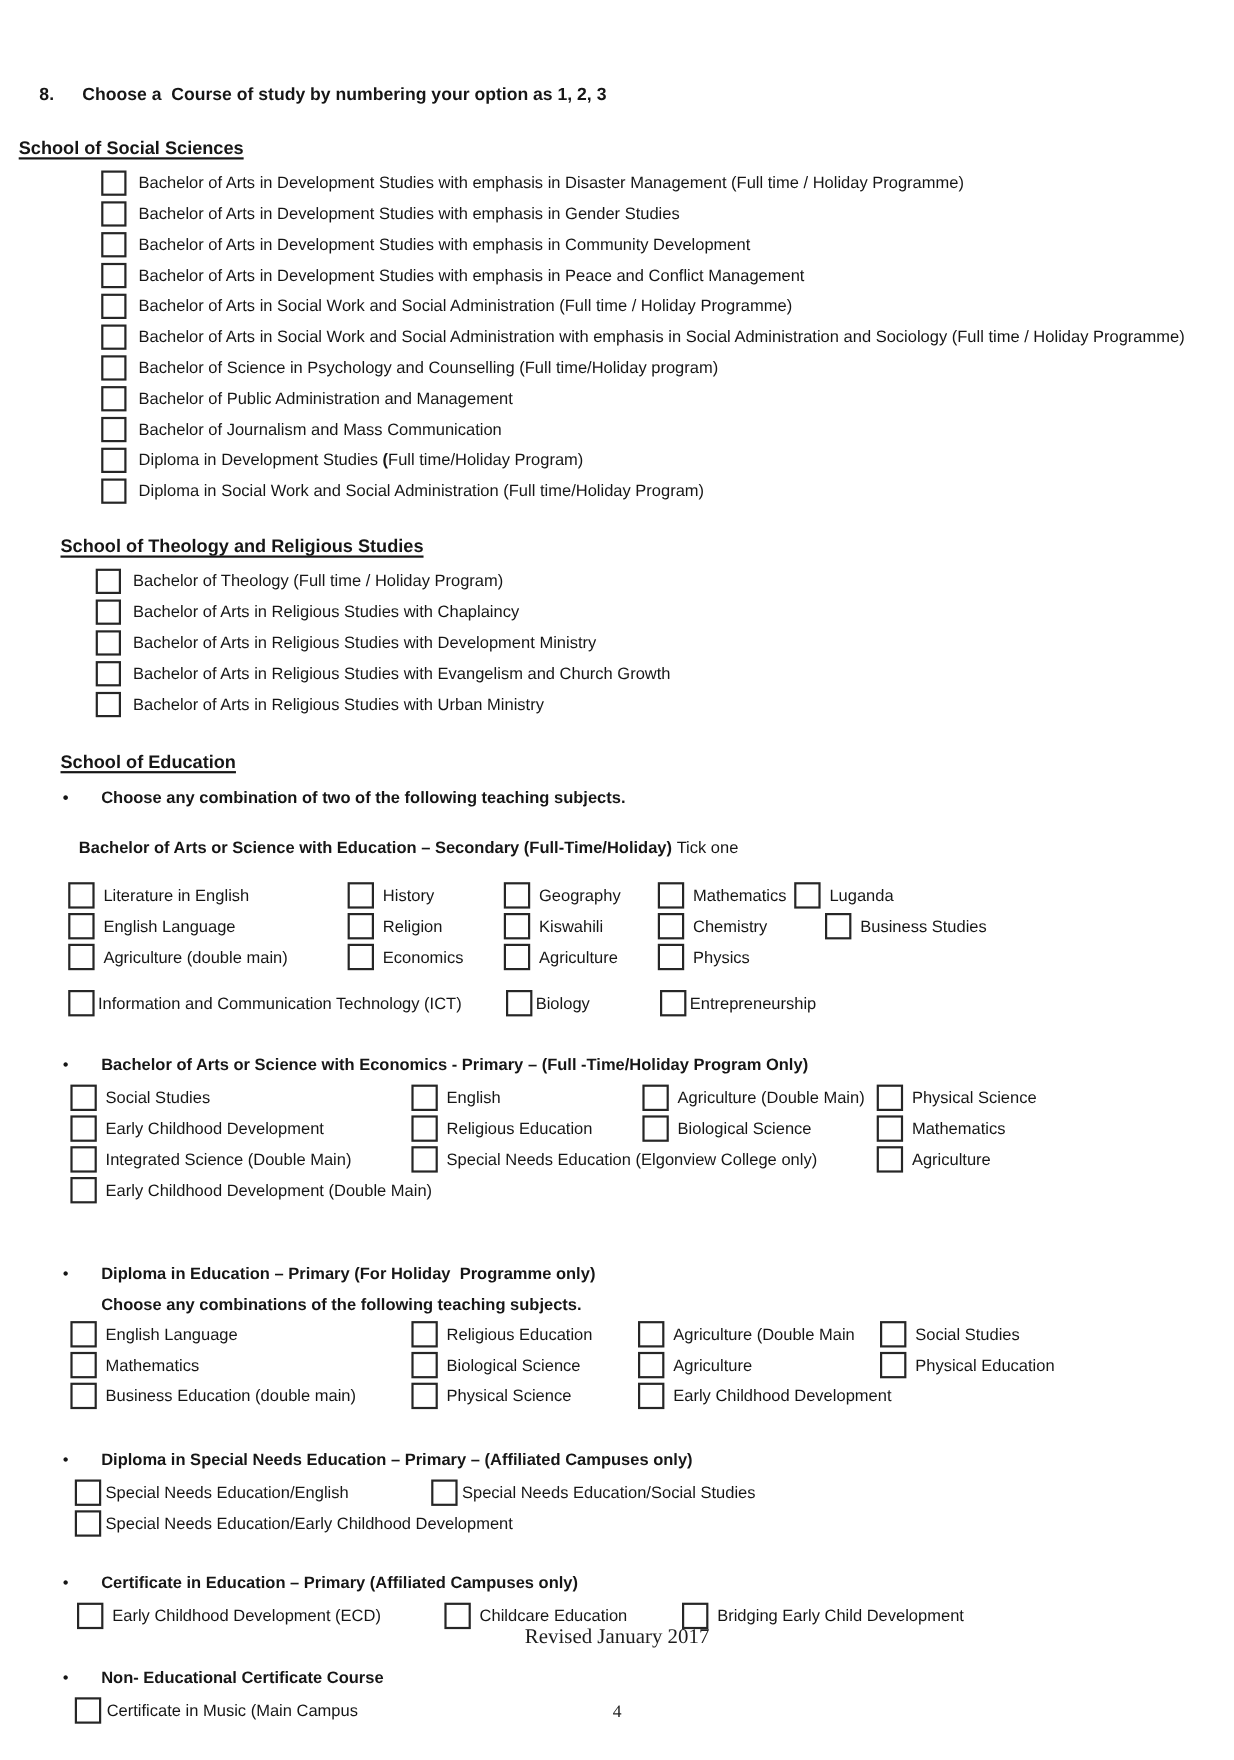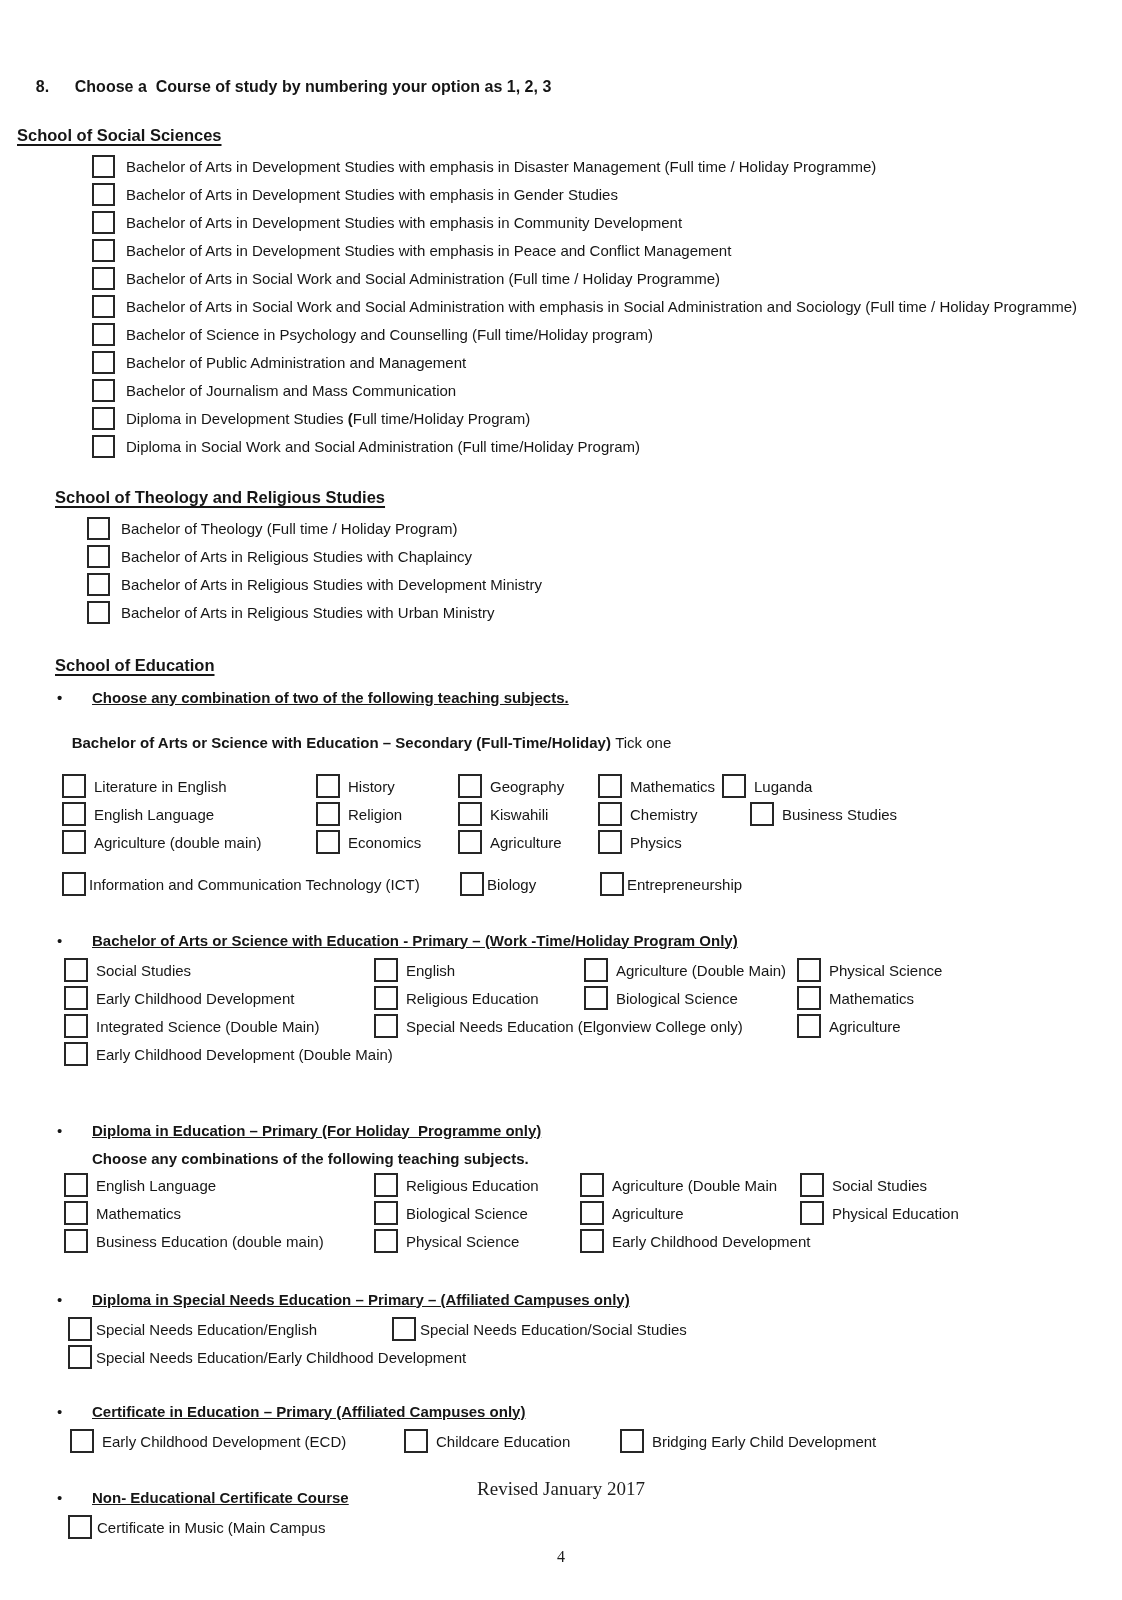--- a/index.html
+++ b/index.html
@@ -41,21 +41,21 @@
   }
   .check-label{margin-left:11px;font-size:15px;white-space:pre;}
   .check-label .b{font-weight:bold;}
   
   .bullet-row{
     display:flex;align-items:center;
     margin-left:57px;height:24px;
     font-size:15px;
   }
   .bullet-row .bullet{display:inline-block;width:35px;font-size:15px;}
-  .bullet-row .bullet-text{white-space:pre;text-decoration:underline;}
+  .bullet-row .bullet-text{white-space:pre;}
   .bullet-row.bold .bullet-text{font-weight:bold;}
   .intro-bullet{margin-top:10px;font-weight:bold;}
   .sub-heading{margin:8px 0 0 55px;font-size:15px;white-space:pre;}
   .sub-heading .bold{font-weight:bold;}
   .sub-heading .normal{font-weight:normal;}
   .sub-heading.indent{margin-left:92px;font-weight:bold;}
   .primary-heading{margin-top:30px;}
   .diploma-heading{margin-top:50px;}
   .special-heading{margin-top:32px;}
   .certificate-heading{margin-top:28px;}
@@ -153,20 +153,24 @@
       <div class="check-row">
         <span class="checkbox"></span>
         <span class="check-label">Bachelor of Arts in Religious Studies with Chaplaincy</span>
       </div>
       <div class="check-row">
         <span class="checkbox"></span>
         <span class="check-label">Bachelor of Arts in Religious Studies with Development Ministry</span>
       </div>
       <div class="check-row">
         <span class="checkbox"></span>
+        <span class="check-label">Bachelor of Arts in Religious Studies with Evangelism and Church Growth</span>
+      </div>
+      <div class="check-row">
+        <span class="checkbox"></span>
         <span class="check-label">Bachelor of Arts in Religious Studies with Urban Ministry</span>
       </div>
     </div>
 
   <div class="sec-title education-title">School of Education</div>
 
   <div class="bullet-row intro-bullet">
     <span class="bullet">•</span>
     <span class="bullet-text">Choose any combination of two of the following teaching subjects.</span>
   </div>
@@ -250,21 +254,21 @@
         </span>
         <span class="grid-cell" style="left: 600px;">
           <span class="checkbox"></span>
           <span class="check-label">Entrepreneurship</span>
         </span>
       </div>
     </div>
 
   <div class="bullet-row bold primary-heading">
     <span class="bullet">•</span>
-    <span class="bullet-text">Bachelor of Arts or Science with Education - Primary – (Work -Time/Holiday Program Only)</span>
+    <span class="bullet-text">Bachelor of Arts or Science with Economics - Primary – (Full -Time/Holiday Program Only)</span>
   </div>
   <div class="grid primary-grid">
       <div class="grid-row">
         <span class="grid-cell" style="left: 64px;">
           <span class="checkbox"></span>
           <span class="check-label">Social Studies</span>
         </span>
         <span class="grid-cell" style="left: 374px;">
           <span class="checkbox"></span>
           <span class="check-label">English</span>

